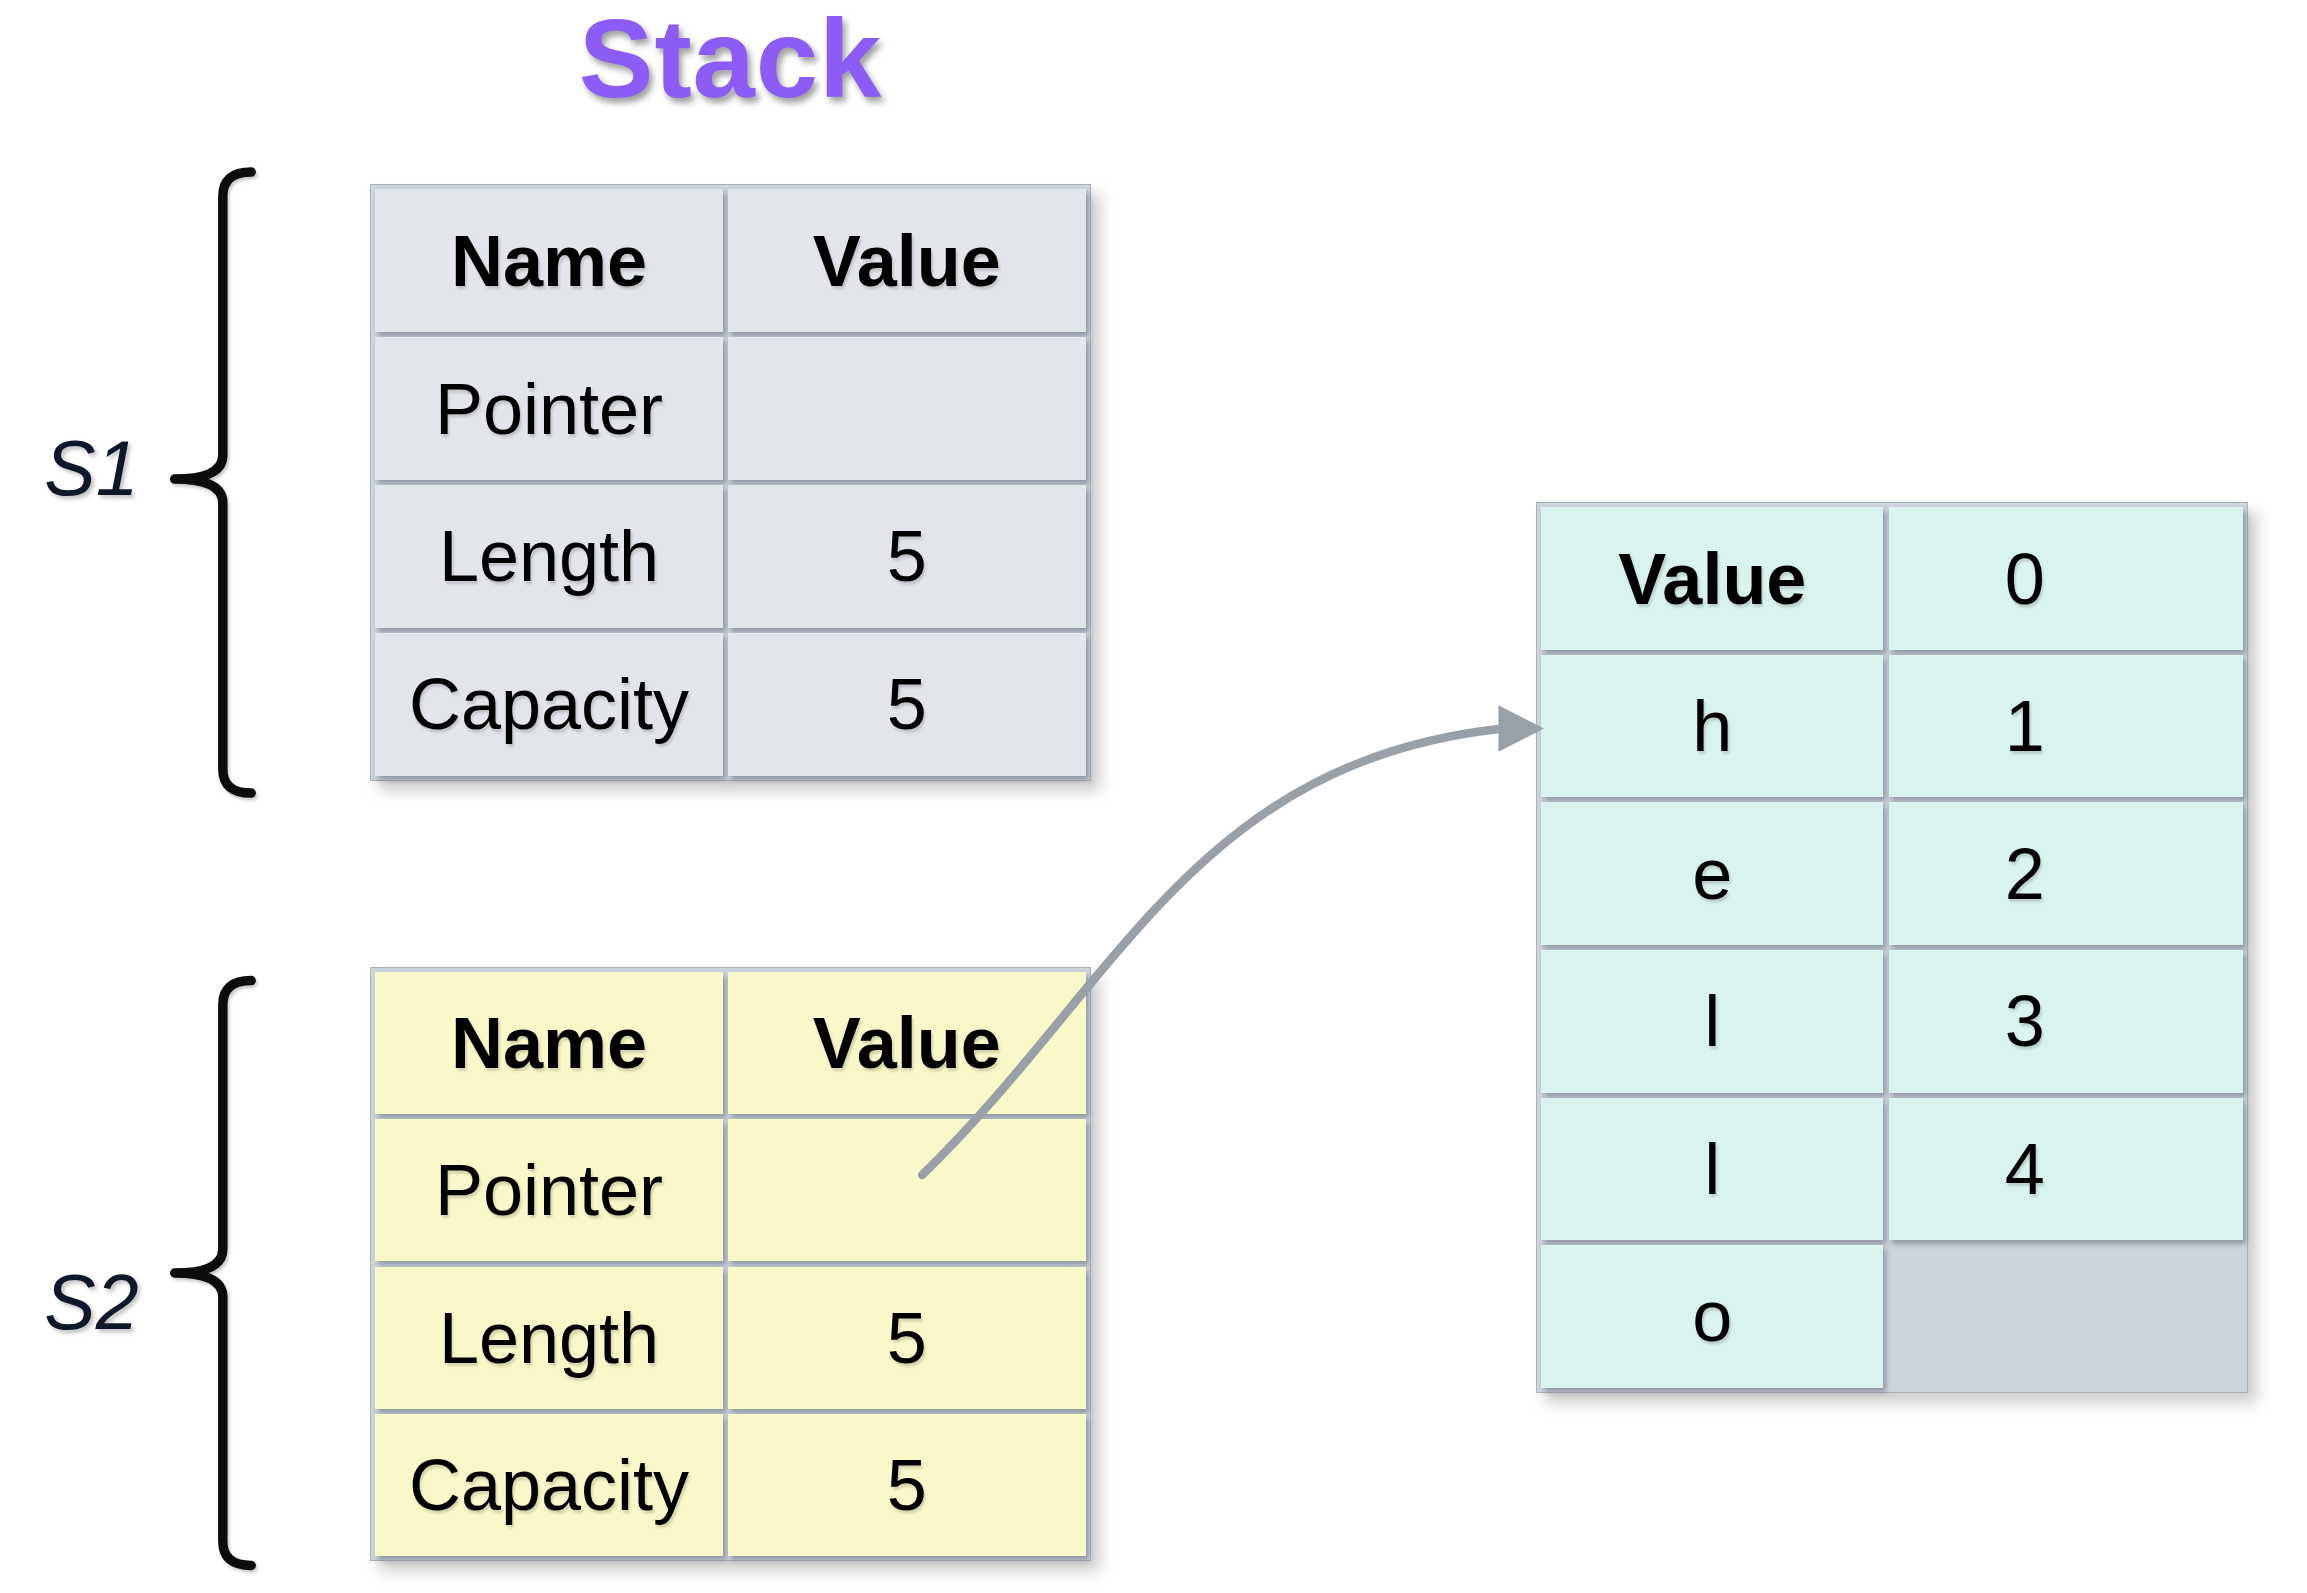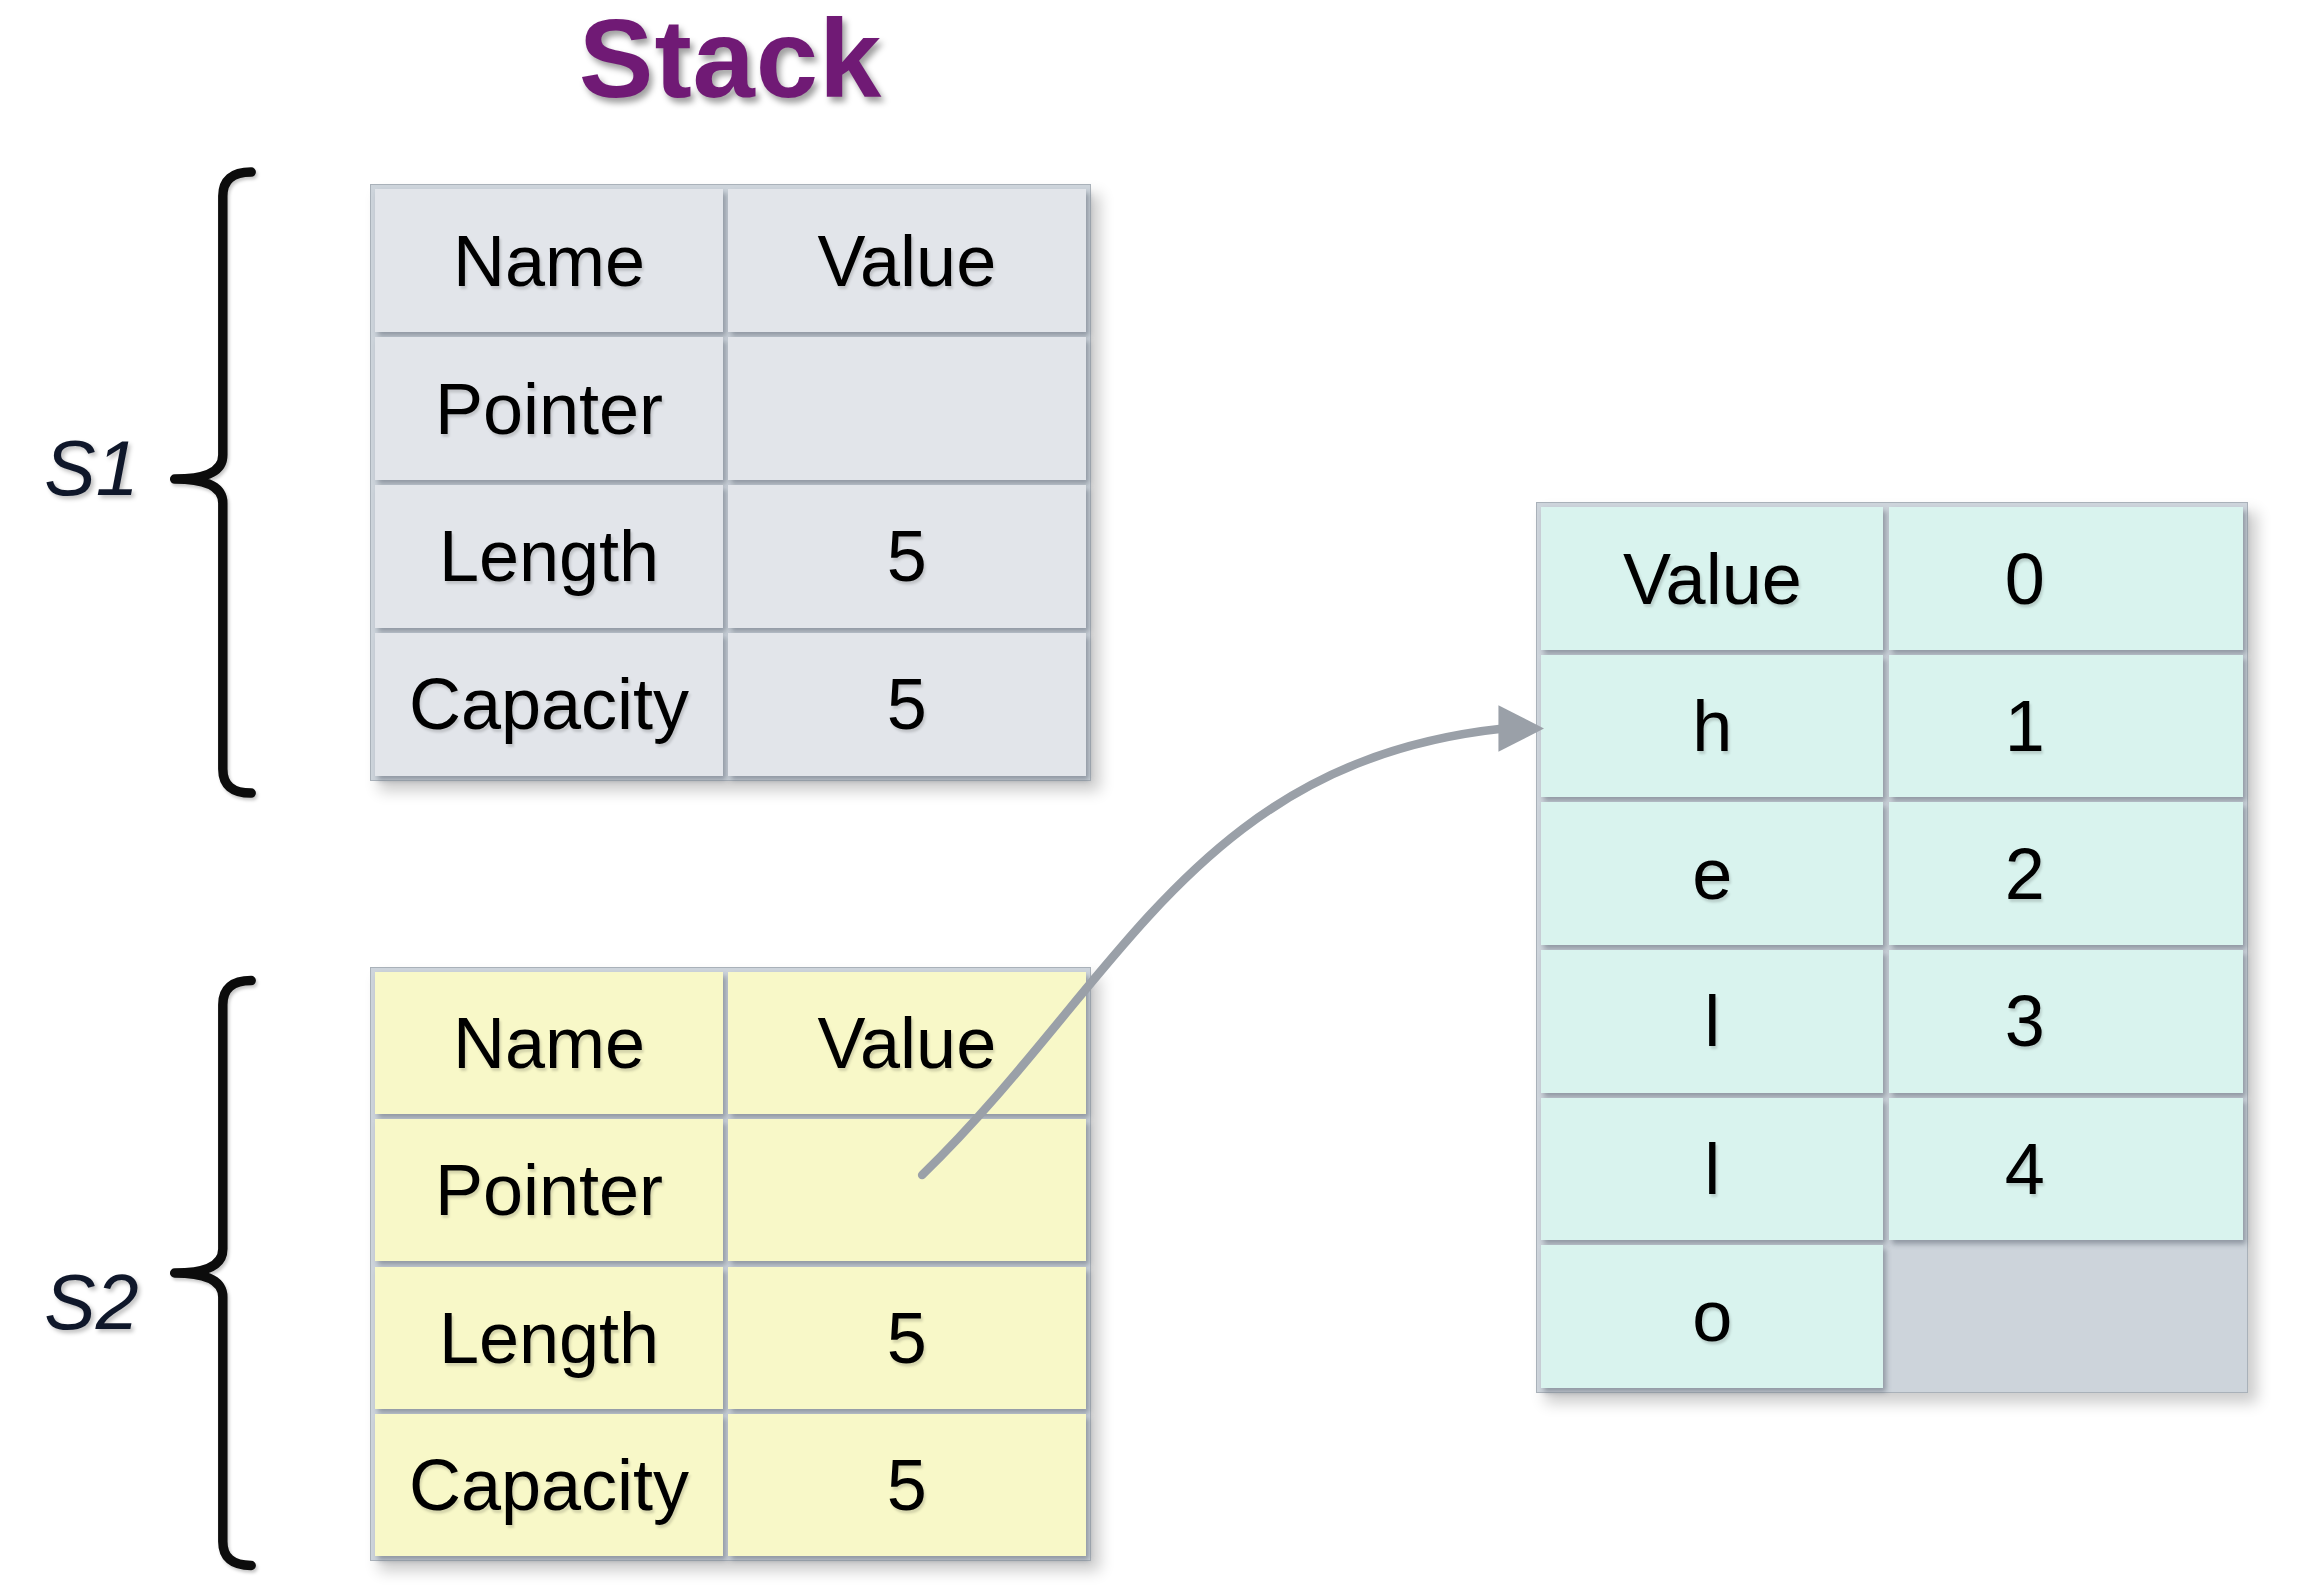--- a/index.html
+++ b/index.html
@@ -17,21 +17,21 @@
     color: var(--text, #000);
   }
 
   
   .title {
     position: absolute;
     text-align: center;
     font-weight: 700;
     font-size: 112px;
     line-height: 1.05;
-    color: #701a75;
+    color: #8b5cf6;
     text-shadow: 3.4px 5.2px 6px rgba(0,0,0,0.38);
     letter-spacing: 0.9px;
   }
   .stack-title { left: 370px; top: 0px;   width: 721px; }
   .heap-title  { left: 1536px; top: 308px; width: 712px; }
 
   
   .var-label {
     position: absolute;
     width: 138px;
@@ -78,21 +78,21 @@
     justify-content: center;
     font-size: 72px;
     line-height: 1;
     color: #000;
     text-shadow: 1.7px 2.6px 2.6px rgba(0,0,0,0.15);
     box-shadow: 3.4px 4.3px 5.2px rgba(70, 80, 95, 0.45);
   }
   .s1-table .cell  { background: var(--s1-cell, #e2e5ea); }
   .s2-table .cell  { background: var(--s2-cell, #f8f8c8); }
   .heap-table .cell { background: var(--heap-cell, #d9f3ee); }
-  .cell.head { font-weight: 400; }
+  .cell.head { font-weight: 700; }
   .cell.idx  { padding-right: 82px; box-sizing: border-box; }
 
   
   .overlay {
     position: absolute;
     left: 0; top: 0;
     width: 2307px;
     height: 1593px;
     z-index: 2;
     pointer-events: none;

